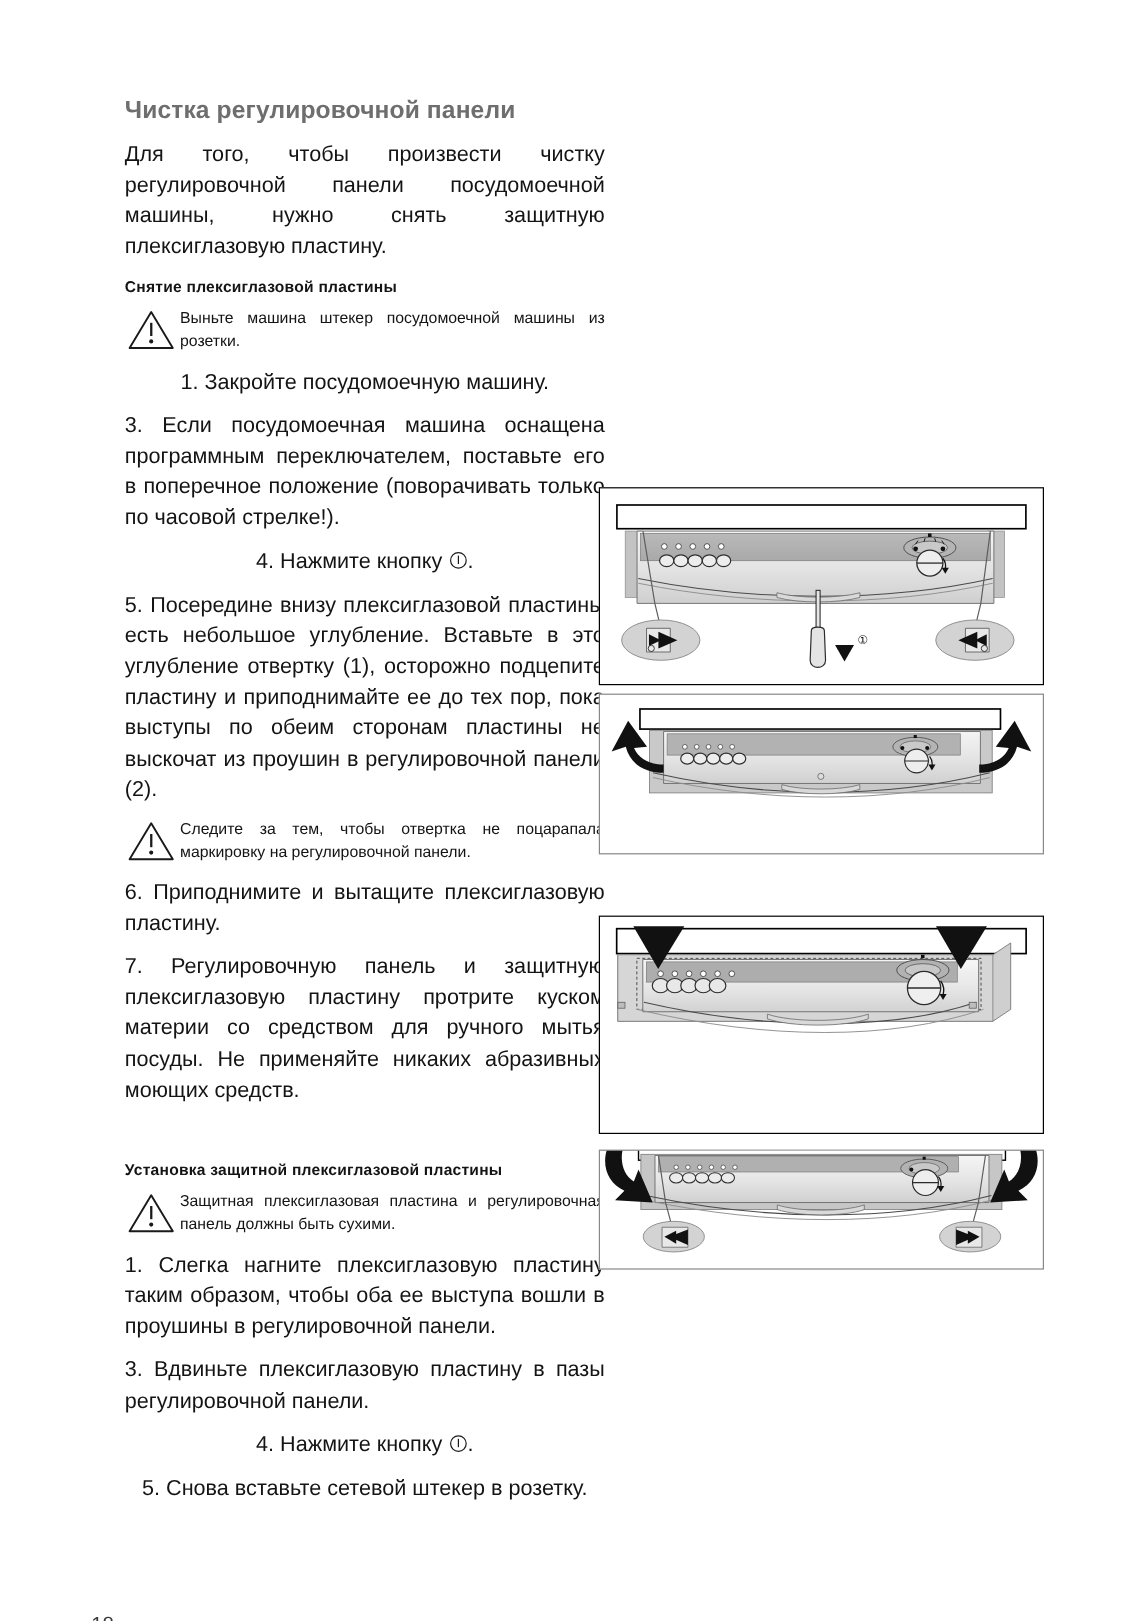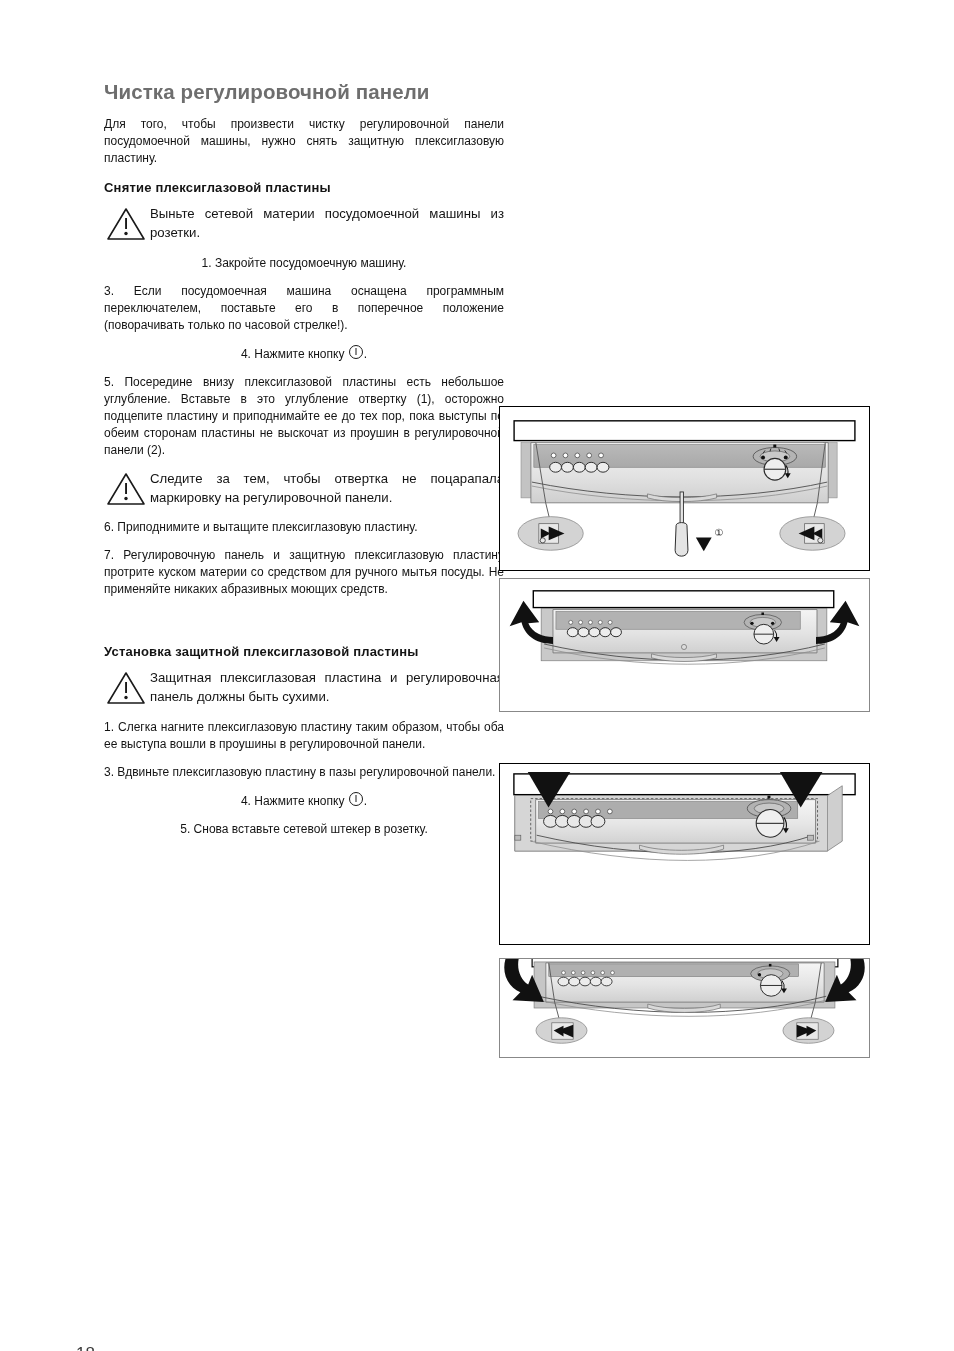--- a/index.html
+++ b/index.html
@@ -35,21 +35,21 @@
 
   h2.sub-heading {
     font-size: 13px;
     font-weight: bold;
     color: #141414;
     margin: 13px 0 8px 0;
     letter-spacing: 0.2px;
   }
 
   p.para {
-    font-size: 12px;
+    font-size: 18px;
     line-height: 1.42;
     margin: 0 0 11px 0;
     text-align: justify;
     text-justify: inter-word;
     color: #141414;
   }
   p.para.last-left { text-align: center; }
 
   
   .warning {
@@ -128,21 +128,21 @@
   <h2 class="sub-heading">Снятие плексиглазовой пластины</h2>
 
   <div class="warning">
     <span class="warn-tri">
       <svg viewBox="0 0 40 34" xmlns="http://www.w3.org/2000/svg">
         <polygon points="20,2 38,32 2,32" fill="none" stroke="#1a1a1a" stroke-width="1.6" stroke-linejoin="round"></polygon>
         <rect x="19.1" y="11" width="1.9" height="11" fill="#1a1a1a"></rect>
         <circle cx="20" cy="26.5" r="1.7" fill="#1a1a1a"></circle>
       </svg>
     </span>
-    <div class="warn-text">Выньте сетевой материи посудомоечной машины из розетки.</div>
+    <div class="warn-text">Выньте машина штекер посудомоечной машины из розетки.</div>
   </div>
 
   <p class="para last-left">1. Закройте посудомоечную машину.</p>
 
 
   <p class="para">3. Если посудомоечная машина оснащена программным переключателем, поставьте его в поперечное положение (поворачивать только по часовой стрелке!).</p>
 
   <p class="para last-left"><span>4. Нажмите кнопку </span><span class="pwr"></span><span>.</span></p>
 
   <p class="para">5. Посередине внизу плексиглазовой пластины есть небольшое углубление. Вставьте в это углубление отвертку (1), осторожно подцепите пластину и приподнимайте ее до тех пор, пока выступы по обеим сторонам пластины не выскочат из проушин в регулировочной панели (2).</p>

